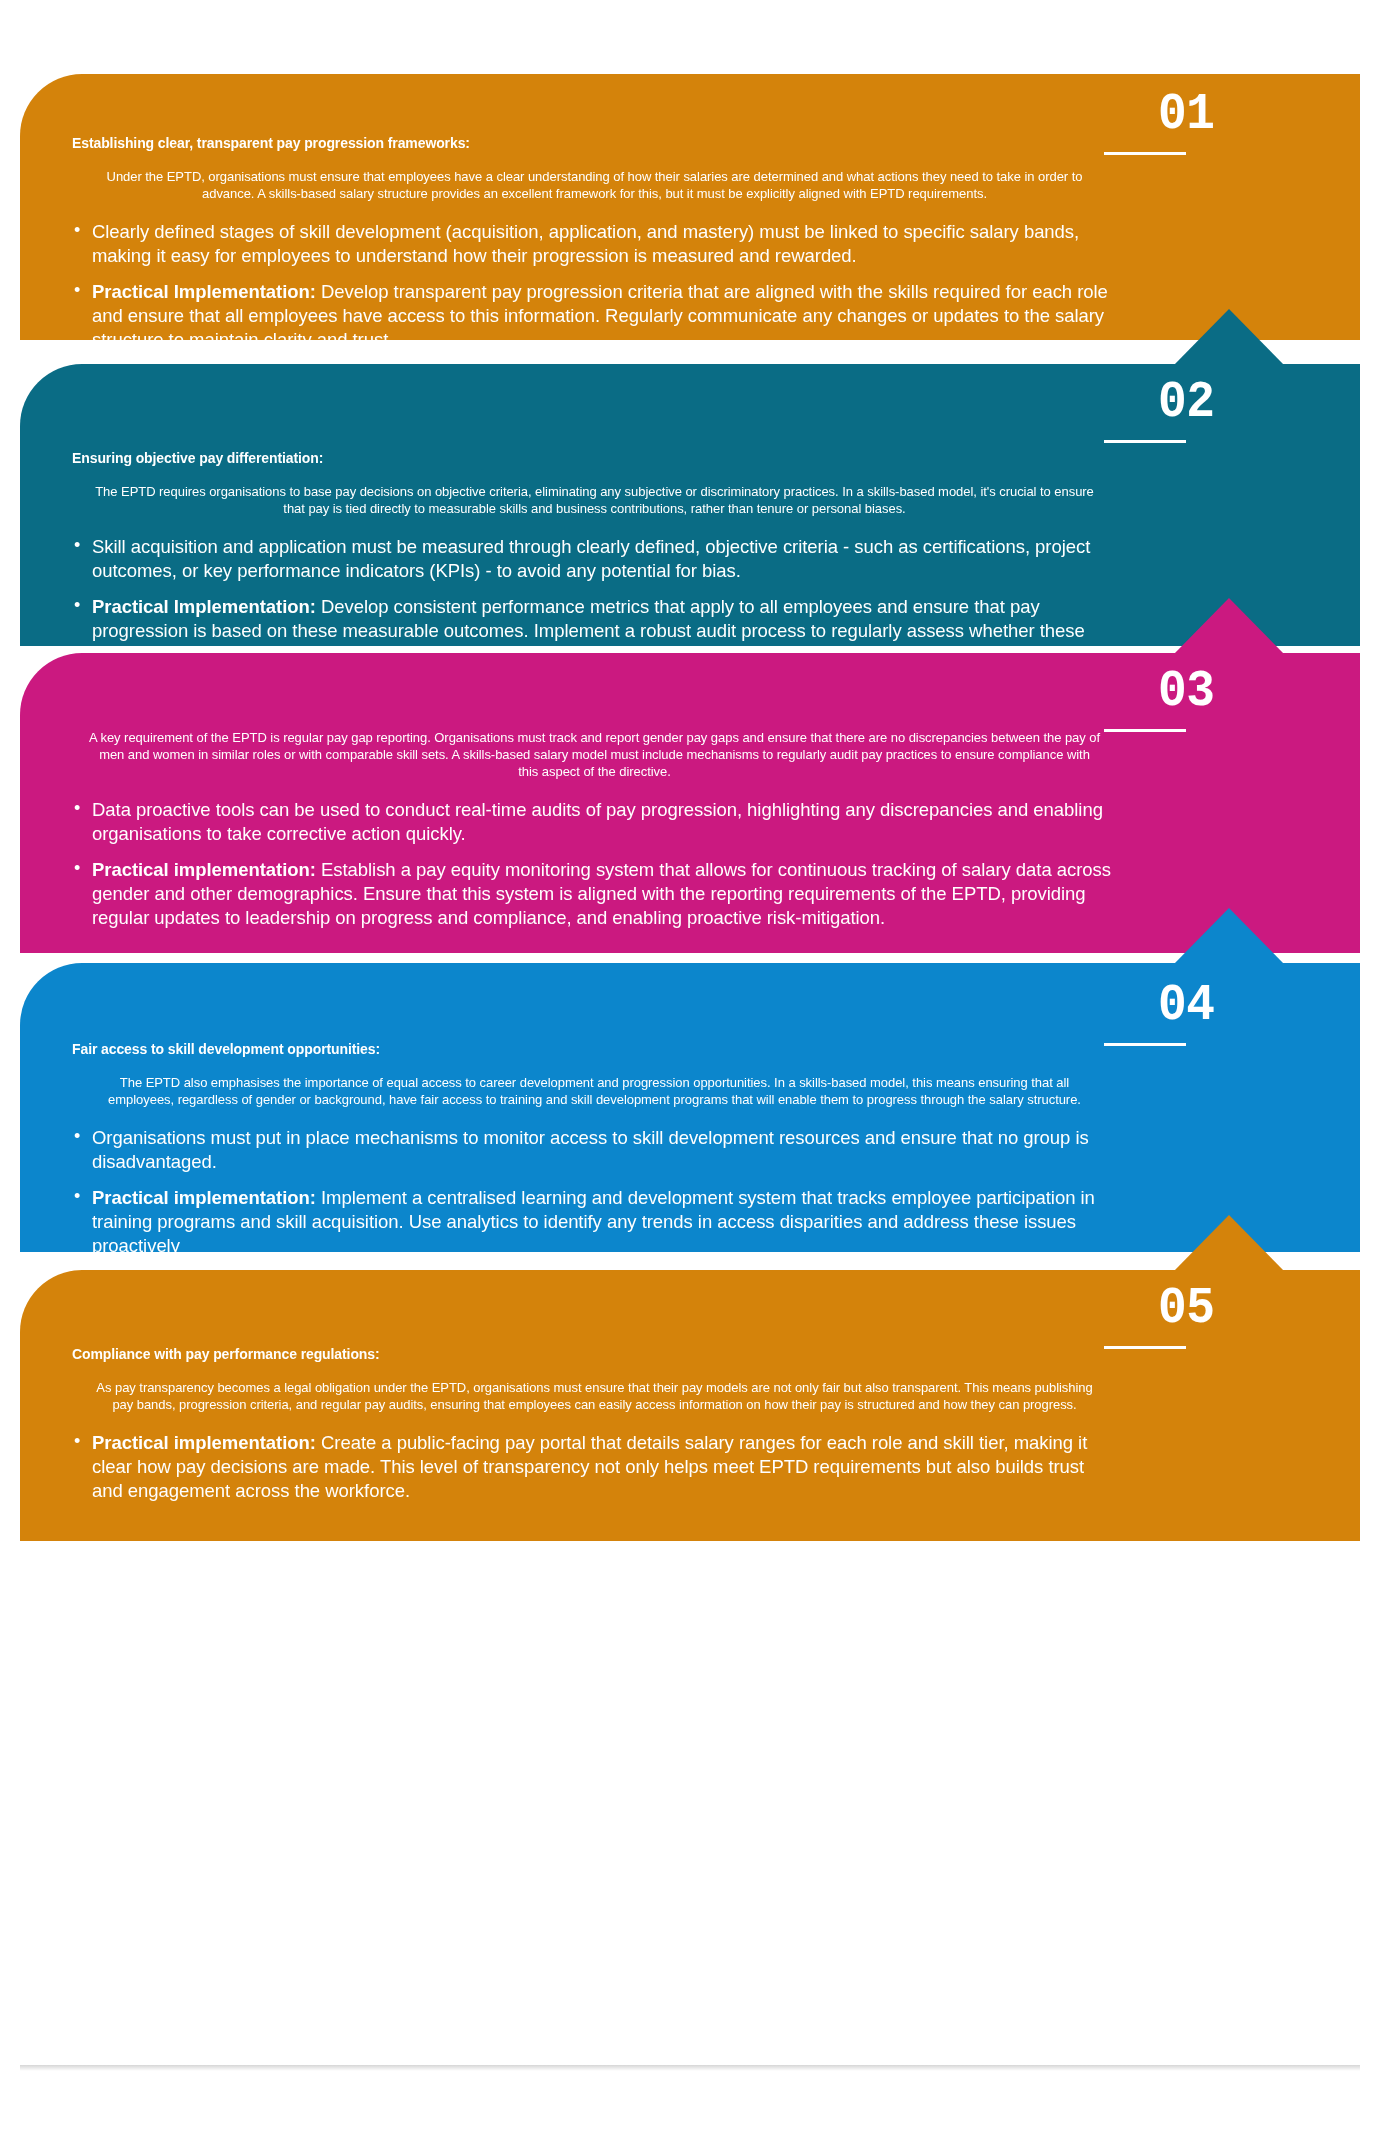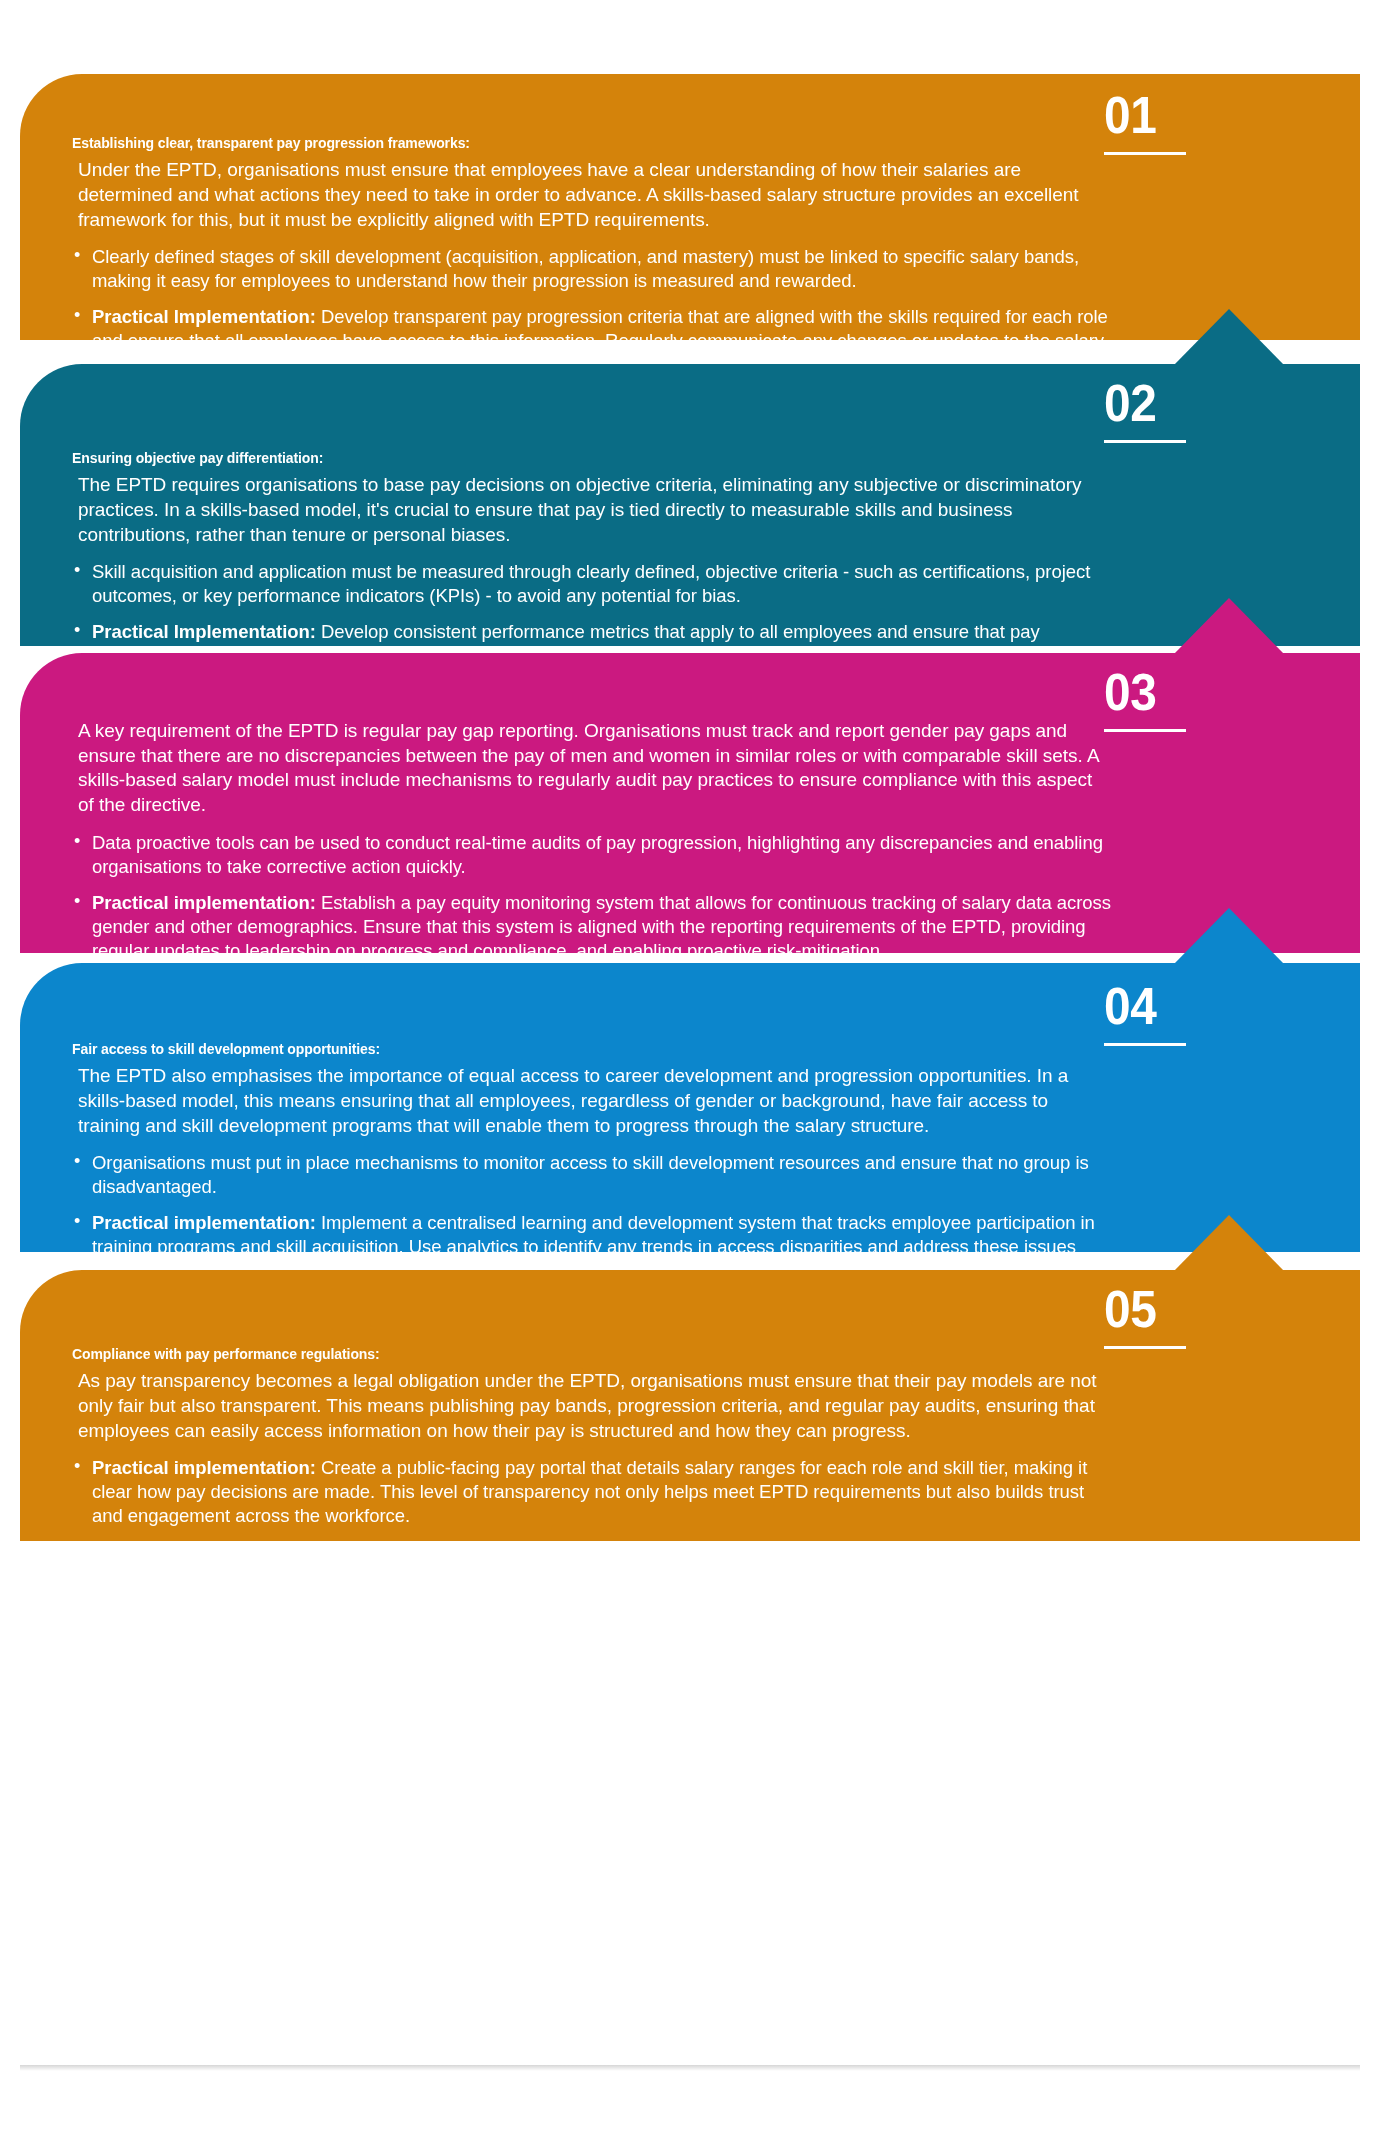--- a/index.html
+++ b/index.html
@@ -56,22 +56,23 @@
   
   .c-orange  { background: #d4830b; }
   .c-teal    { background: #0a6c85; }
   .c-magenta { background: #cb1980; }
   .c-blue    { background: #0c86cc; }
 
   
   .badge {
     position: absolute;
     right: 136px;
-    text-align: left;
+    text-align: right;
     width: 120px;
+    font-family: Liberation Mono, monospace;
   }
   .badge-number {
     font-size: 52px;
     font-weight: bold;
     line-height: 1;
     letter-spacing: -0.5px;
     color: #ffffff;
     display: block;
     transform: scaleX(0.92);
     transform-origin: left center;
@@ -91,24 +92,25 @@
     width: 1045px;
   }
   .sec-title {
     font-size: 14px;
     font-weight: bold;
     line-height: 1.3;
     margin: 0 0 2px 0;
     letter-spacing: -0.1px;
   }
   .sec-para {
-    font-size: 19px;
+    font-size: 13px;
     line-height: 1.30;
-    margin: 6px;
+    margin: 17px;
     letter-spacing: -0.05px;
+    text-align: center;
   }
   ul.bullets {
     list-style: none;
     margin: 13px 0 0 0;
     padding: 0;
   }
   ul.bullets li {
     position: relative;
     padding-left: 20px;
     font-size: 18.5px;

